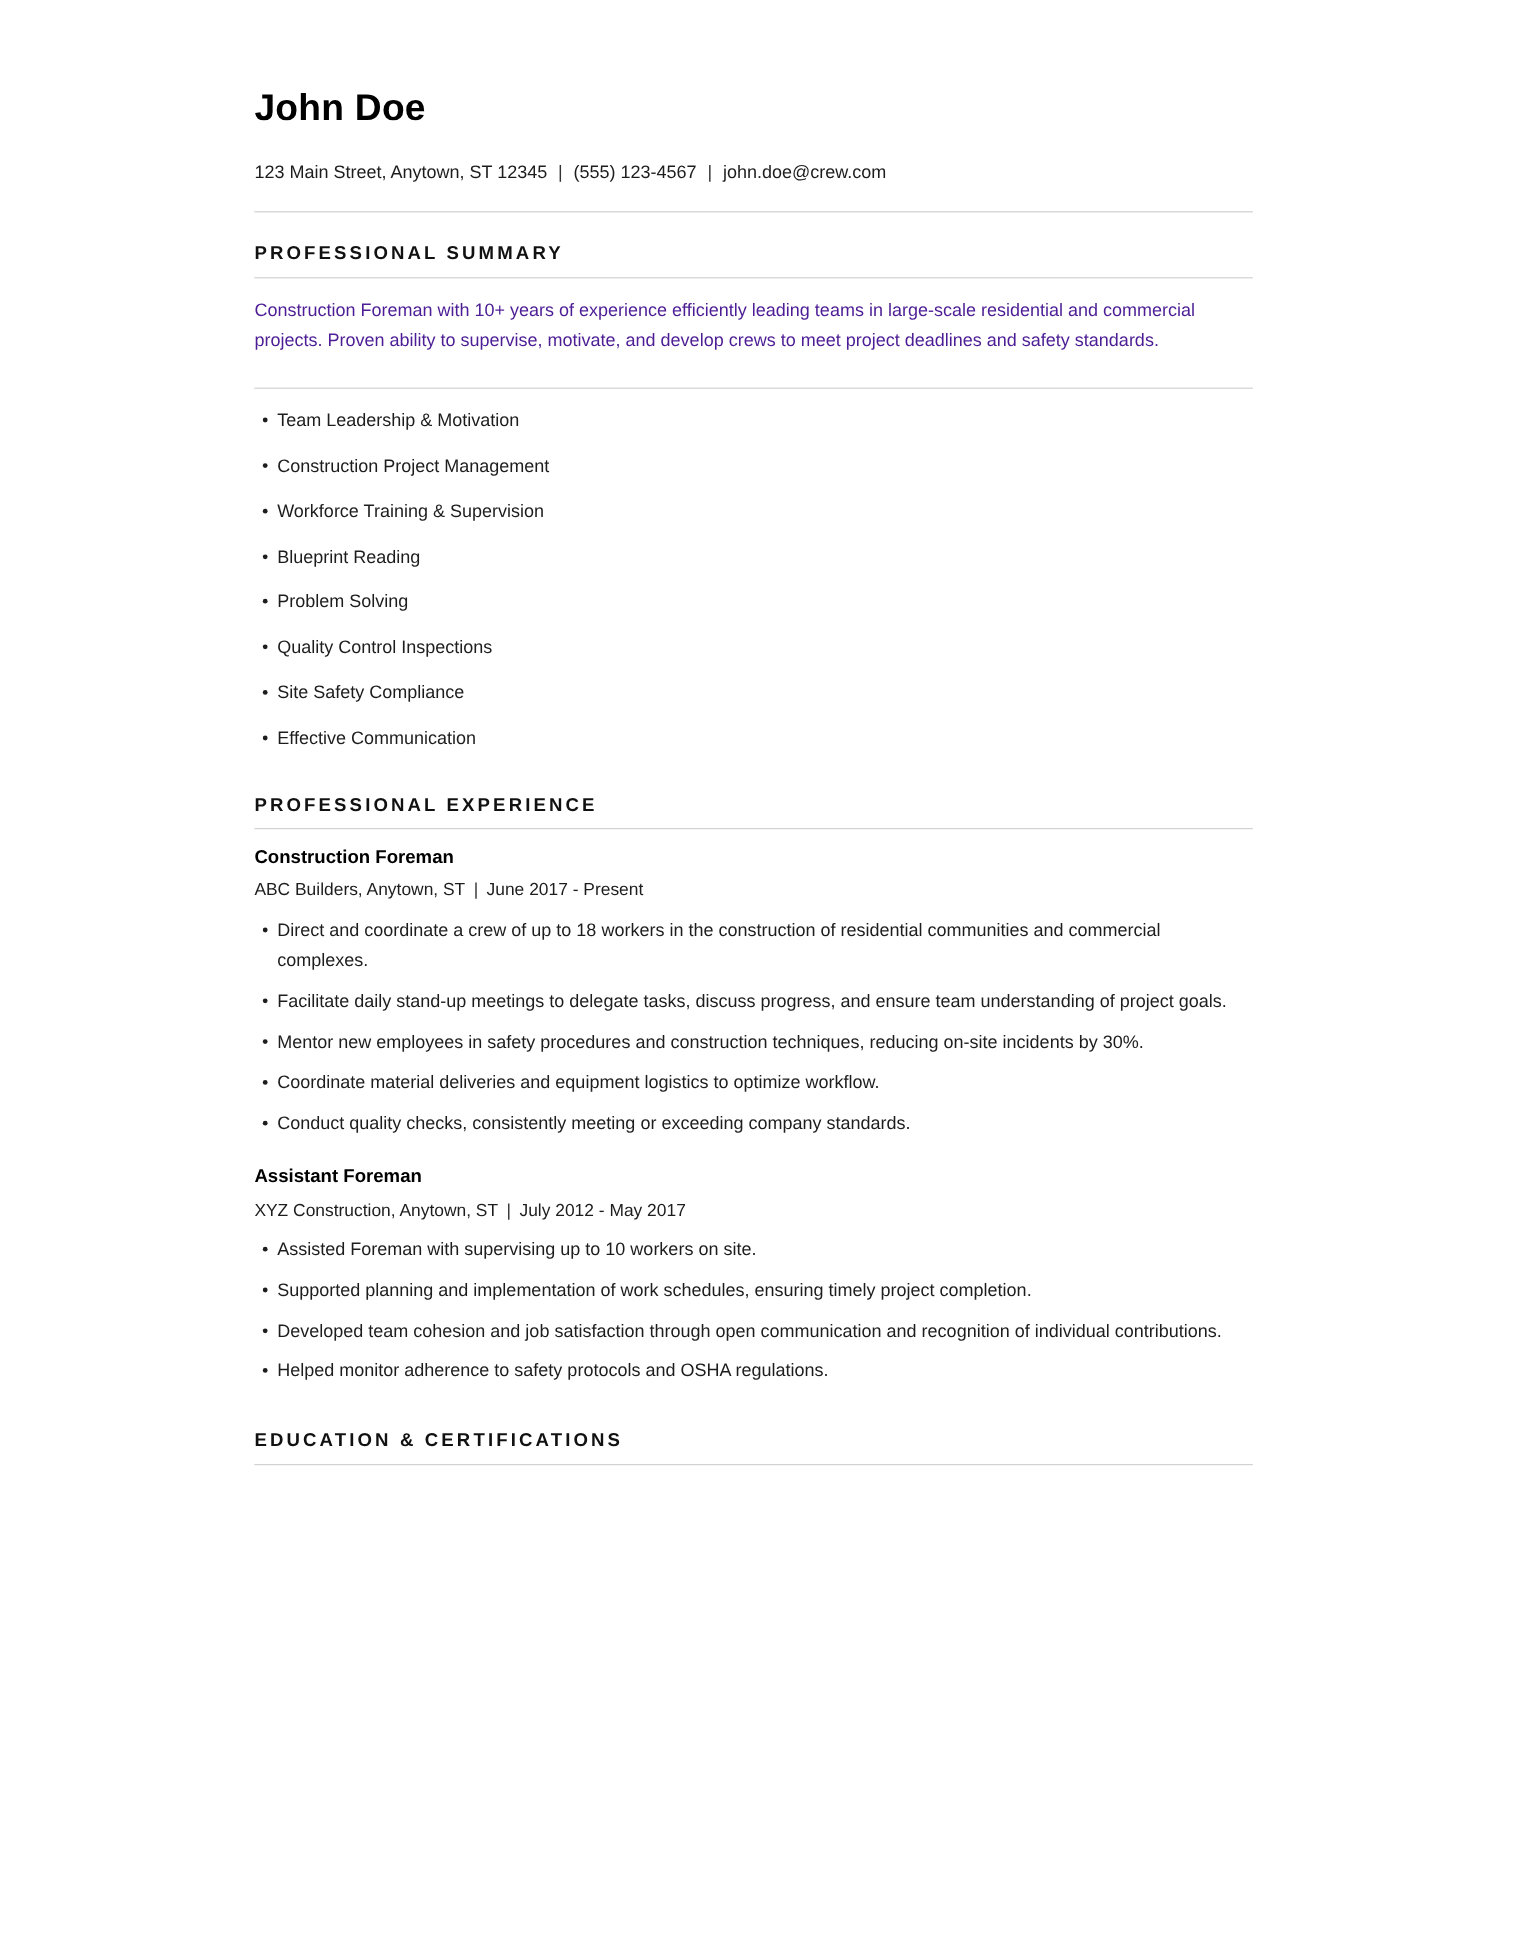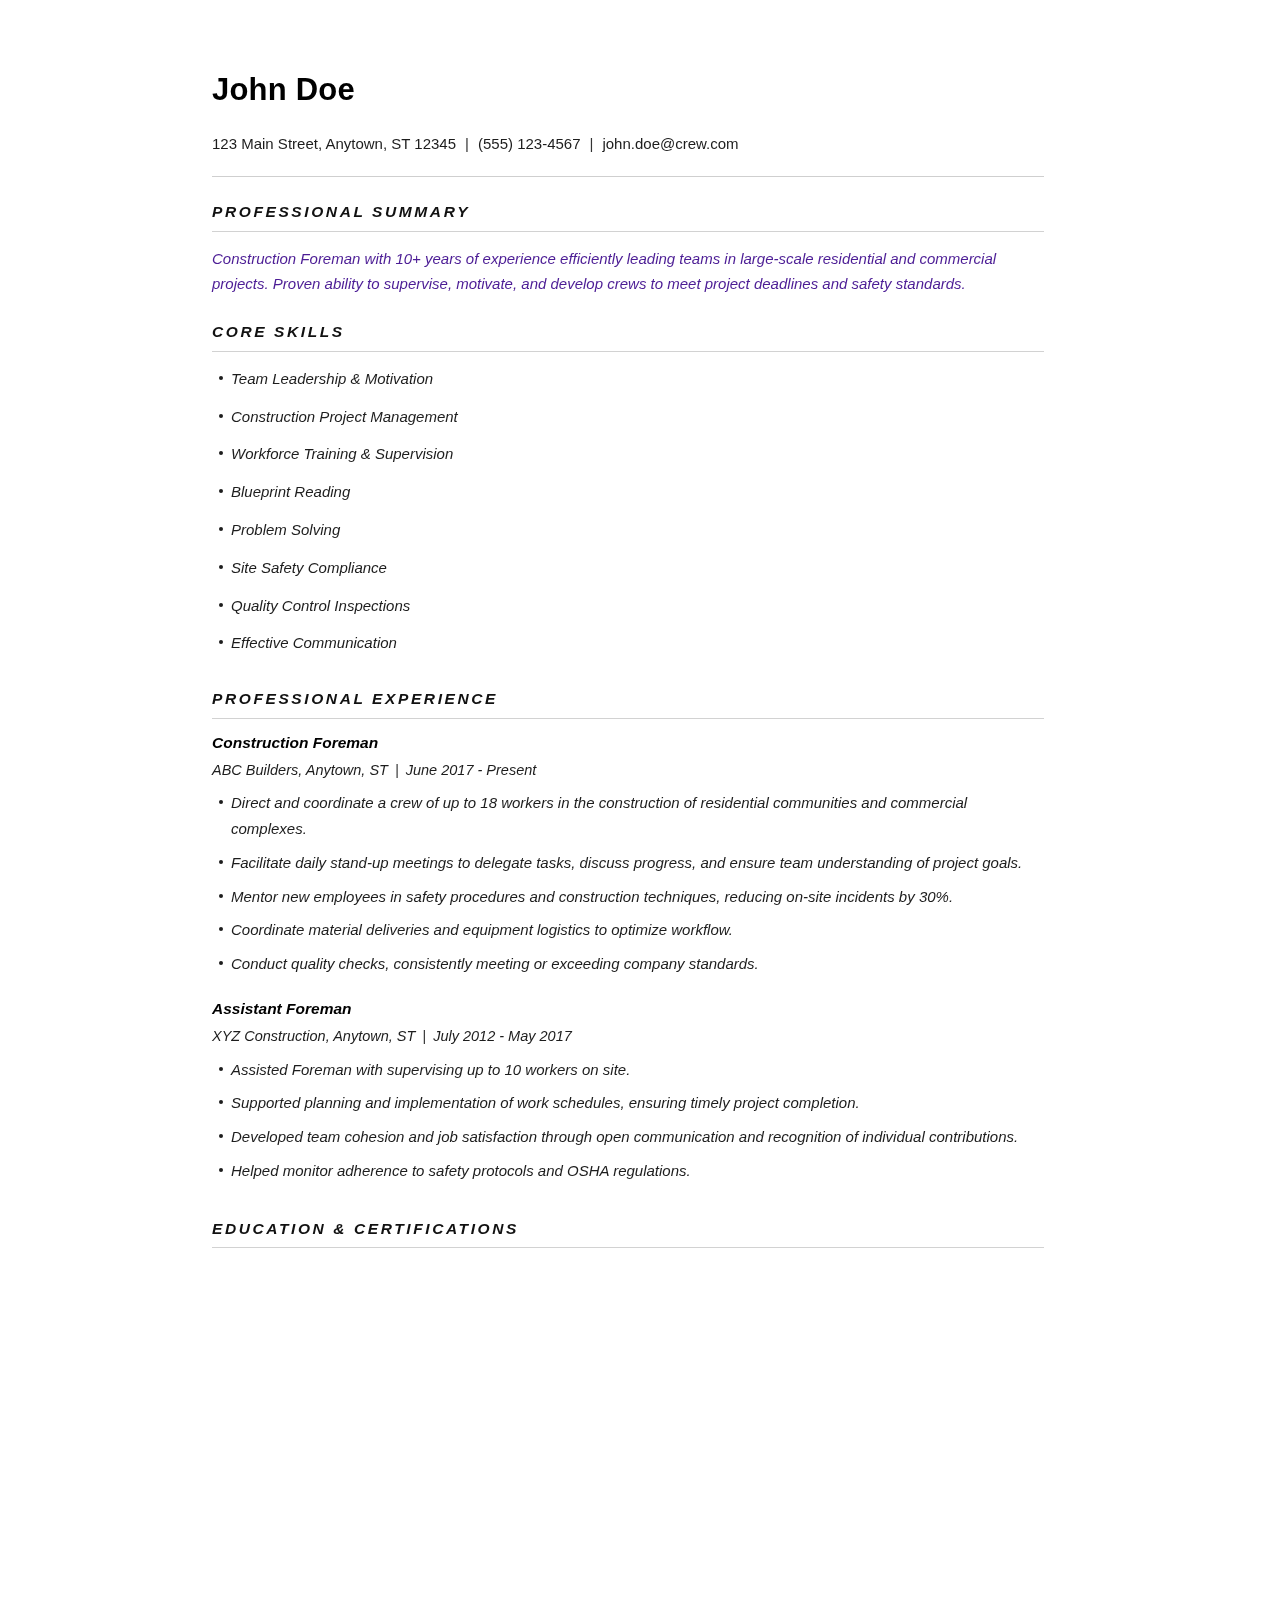--- a/index.html
+++ b/index.html
@@ -56,21 +56,20 @@
   .header-rule {
     margin-top: 22px;
     border: 0;
     border-top: 1px solid #cfcfcf;
     height: 0;
   }
 
   
   .section {
     margin-top: 26px;
-    font-style: italic;
   }
   .section-heading {
     font-size: 15.5px;
     font-weight: bold;
     letter-spacing: 2.6px;
     text-transform: uppercase;
     color: #111111;
     margin: 0 0 9px 0;
     line-height: 1.2;
   }
@@ -172,30 +171,29 @@
       <hr class="header-rule">
     </div>
 
     <div class="section">
       <h2 class="section-heading">PROFESSIONAL SUMMARY</h2>
       <hr class="section-rule">
       <p class="summary-text">Construction Foreman with 10+ years of experience efficiently leading teams in large-scale residential and commercial projects. Proven ability to supervise, motivate, and develop crews to meet project deadlines and safety standards.</p>
     </div>
 
     <div class="section">
-      <h2 class="section-heading">CORE SKILLS</h2>
       <hr class="section-rule">
       <ul class="bullets skills-list">
         <li>Team Leadership &amp; Motivation</li>
         <li>Construction Project Management</li>
         <li>Workforce Training &amp; Supervision</li>
         <li>Blueprint Reading</li>
         <li>Problem Solving</li>
+        <li>Quality Control Inspections</li>
         <li>Site Safety Compliance</li>
-        <li>Quality Control Inspections</li>
         <li>Effective Communication</li>
       </ul>
     </div>
 
     <div class="section spacer-experience">
       <h2 class="section-heading">PROFESSIONAL EXPERIENCE</h2>
       <hr class="section-rule">
 
       <div class="job">
         <h3 class="job-title">Construction Foreman</h3>

